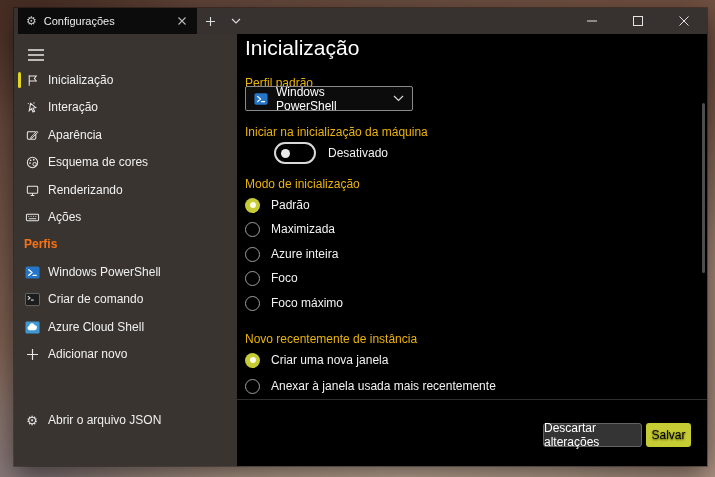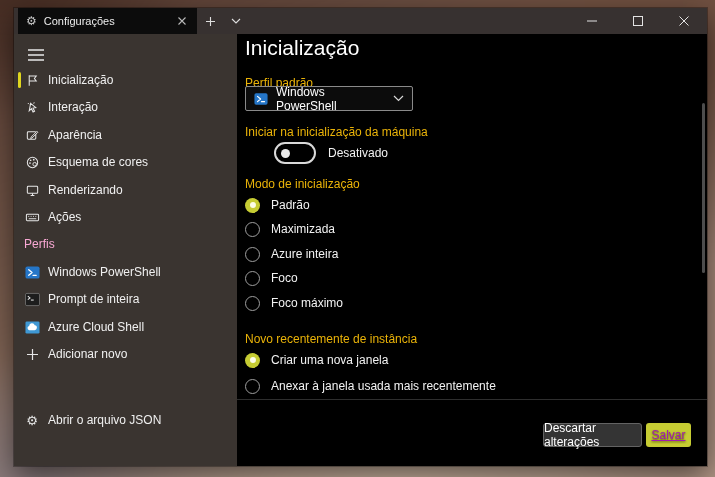--- a/index.html
+++ b/index.html
@@ -31,21 +31,21 @@
   .wbody{display:flex;height:432px;position:relative;}
   .sidebar{width:223px;background:#3a3430;position:relative;flex:none;}
   .hamburger{position:absolute;left:11px;top:10px;width:22px;height:22px;
              display:flex;align-items:center;justify-content:center;}
   .srow{position:absolute;left:0;width:223px;height:26px;display:flex;align-items:center;
         padding-left:10px;box-sizing:border-box;color:#f0f0f0;font-size:12px;}
   .sicon{width:16px;height:16px;display:flex;align-items:center;justify-content:center;
          margin-right:8px;flex:none;font-family:"DejaVu Sans",sans-serif;}
   .sel-indicator{position:absolute;left:4px;top:5px;width:3px;height:16px;border-radius:2px;
                  background:#e0d61f;}
-  .sheader{font-weight:normal;color:#f9a8d4;}
+  .sheader{font-weight:bold;color:#f97316;}
   
   .main{flex:1;background:#000;position:relative;color:#fff;}
   .page-title{position:absolute;left:8px;top:2px;font-size:21px;font-weight:400;color:#fff;}
   .flabel{position:absolute;left:8px;font-size:12px;color:#eab308;}
   .dropdown{position:absolute;left:8px;top:52px;width:168px;height:25px;background:#0c0c0c;
             border:1px solid #8a8a8a;border-radius:2px;display:flex;align-items:center;
             padding:0 8px;box-sizing:border-box;gap:8px;font-size:12px;color:#fff;}
   .dd-chevron{margin-left:auto;display:flex;align-items:center;}
   .toggle-row{position:absolute;left:8px;top:109px;height:20px;display:flex;align-items:center;padding-left:29px;}
   .toggle{width:38px;height:18px;border:2px solid #d9d9d9;border-radius:11px;position:relative;
@@ -57,22 +57,22 @@
   .radio{width:15px;height:15px;border:1px solid #9e9e9e;border-radius:50%;
          box-sizing:border-box;flex:none;position:relative;}
   .radio.checked{border:none;background:#c6cc33;}
   .radio.checked::after{content:'';position:absolute;left:4.5px;top:4.5px;width:6px;height:6px;
                         border-radius:50%;background:#fdfde8;}
   .rlabel{margin-left:11px;font-size:12px;color:#f2f2f2;text-align:center;}
   .footer-divider{position:absolute;left:0;top:365px;width:100%;height:1px;background:#2e2e2e;}
   .btn{position:absolute;top:389px;height:24px;font-size:12px;display:flex;align-items:center;
        justify-content:center;border-radius:3px;box-sizing:border-box;}
   .btn-discard{right:65px;width:99px;background:#343434;border:1px solid #636363;color:#fff;}
-  .btn-save{right:16px;width:45px;background:#c6cc33;color:#a21caf;
-            text-shadow:0 1px 2px rgba(50,50,0,.85);text-decoration:underline;}
+  .btn-save{right:16px;width:45px;background:#c6cc33;color:#000000;
+            text-shadow:0 1px 2px rgba(50,50,0,.85);}
   .scroll-thumb{position:absolute;right:2px;top:69px;width:3px;height:170px;
                 background:#4d4d4d;border-radius:2px;}
   svg{display:block;}
 </style>
 </head>
 <body>
 
 <div class="canvas">
   <div class="bg"></div>
 
@@ -205,21 +205,21 @@
         </div>
 
         <div class="srow" style="top:252px">
           <span class="sicon">
             <svg width="15" height="15" viewBox="0 0 16 16">
                 <rect x=".5" y="1.5" width="15" height="13" rx="1.5" fill="#1d1d1d" stroke="#8a8a8a" stroke-width=".7"></rect>
                 <path d="M3 4.5l2.3 1.8L3 8.1" fill="none" stroke="#ededed" stroke-width="1.1"></path>
                 <path d="M6.3 8.6h3" stroke="#ededed" stroke-width="1.1"></path>
               </svg>
           </span>
-          <span>Prompt de inteira</span>
+          <span>Criar de comando</span>
         </div>
 
         <div class="srow" style="top:280px">
           <span class="sicon">
             <svg width="15" height="15" viewBox="0 0 16 16">
                 <rect x=".5" y="1.5" width="15" height="13" rx="1.5" fill="#3f98d4"></rect>
                 <path d="M4.6 10.8a2.3 2.3 0 0 1-.2-4.5 3.1 3.1 0 0 1 6-.7 2.6 2.6 0 0 1-.7 5.2z" fill="#fff"></path>
               </svg>
           </span>
           <span>Azure Cloud Shell</span>

